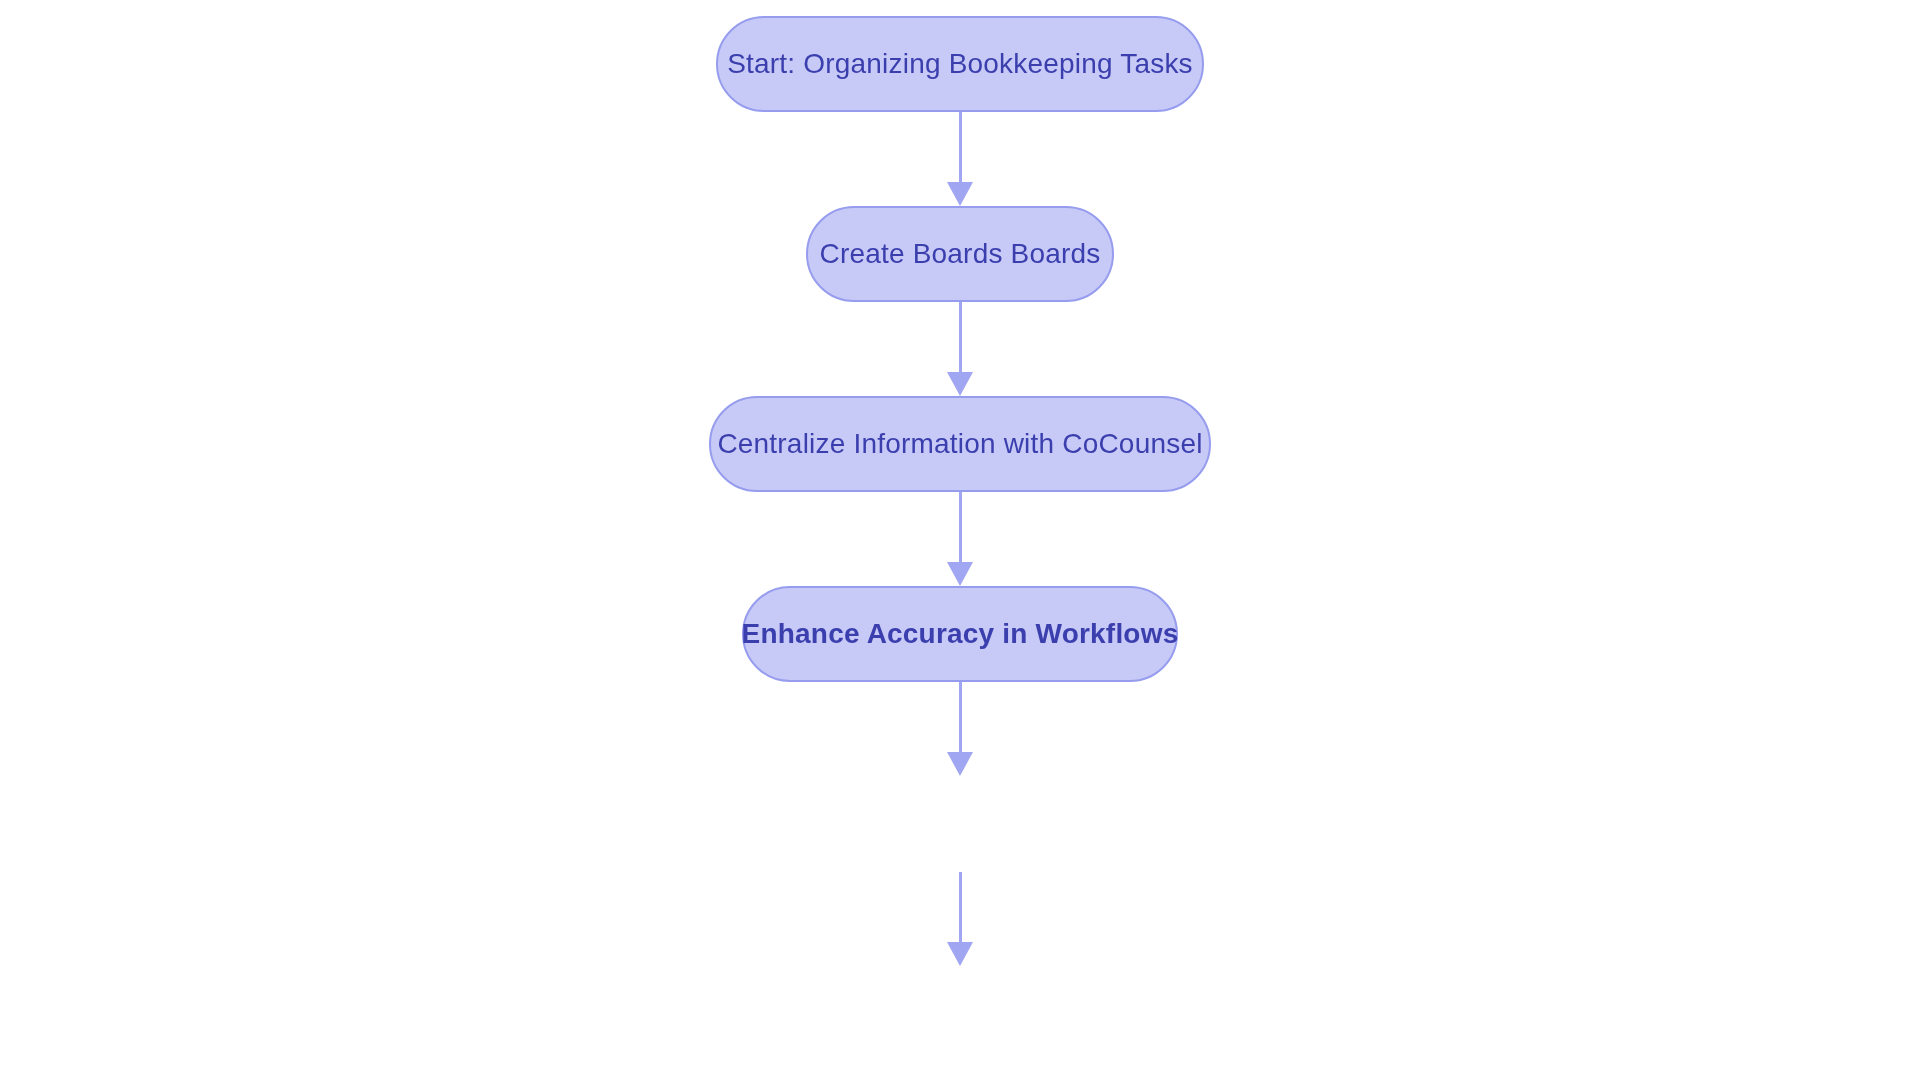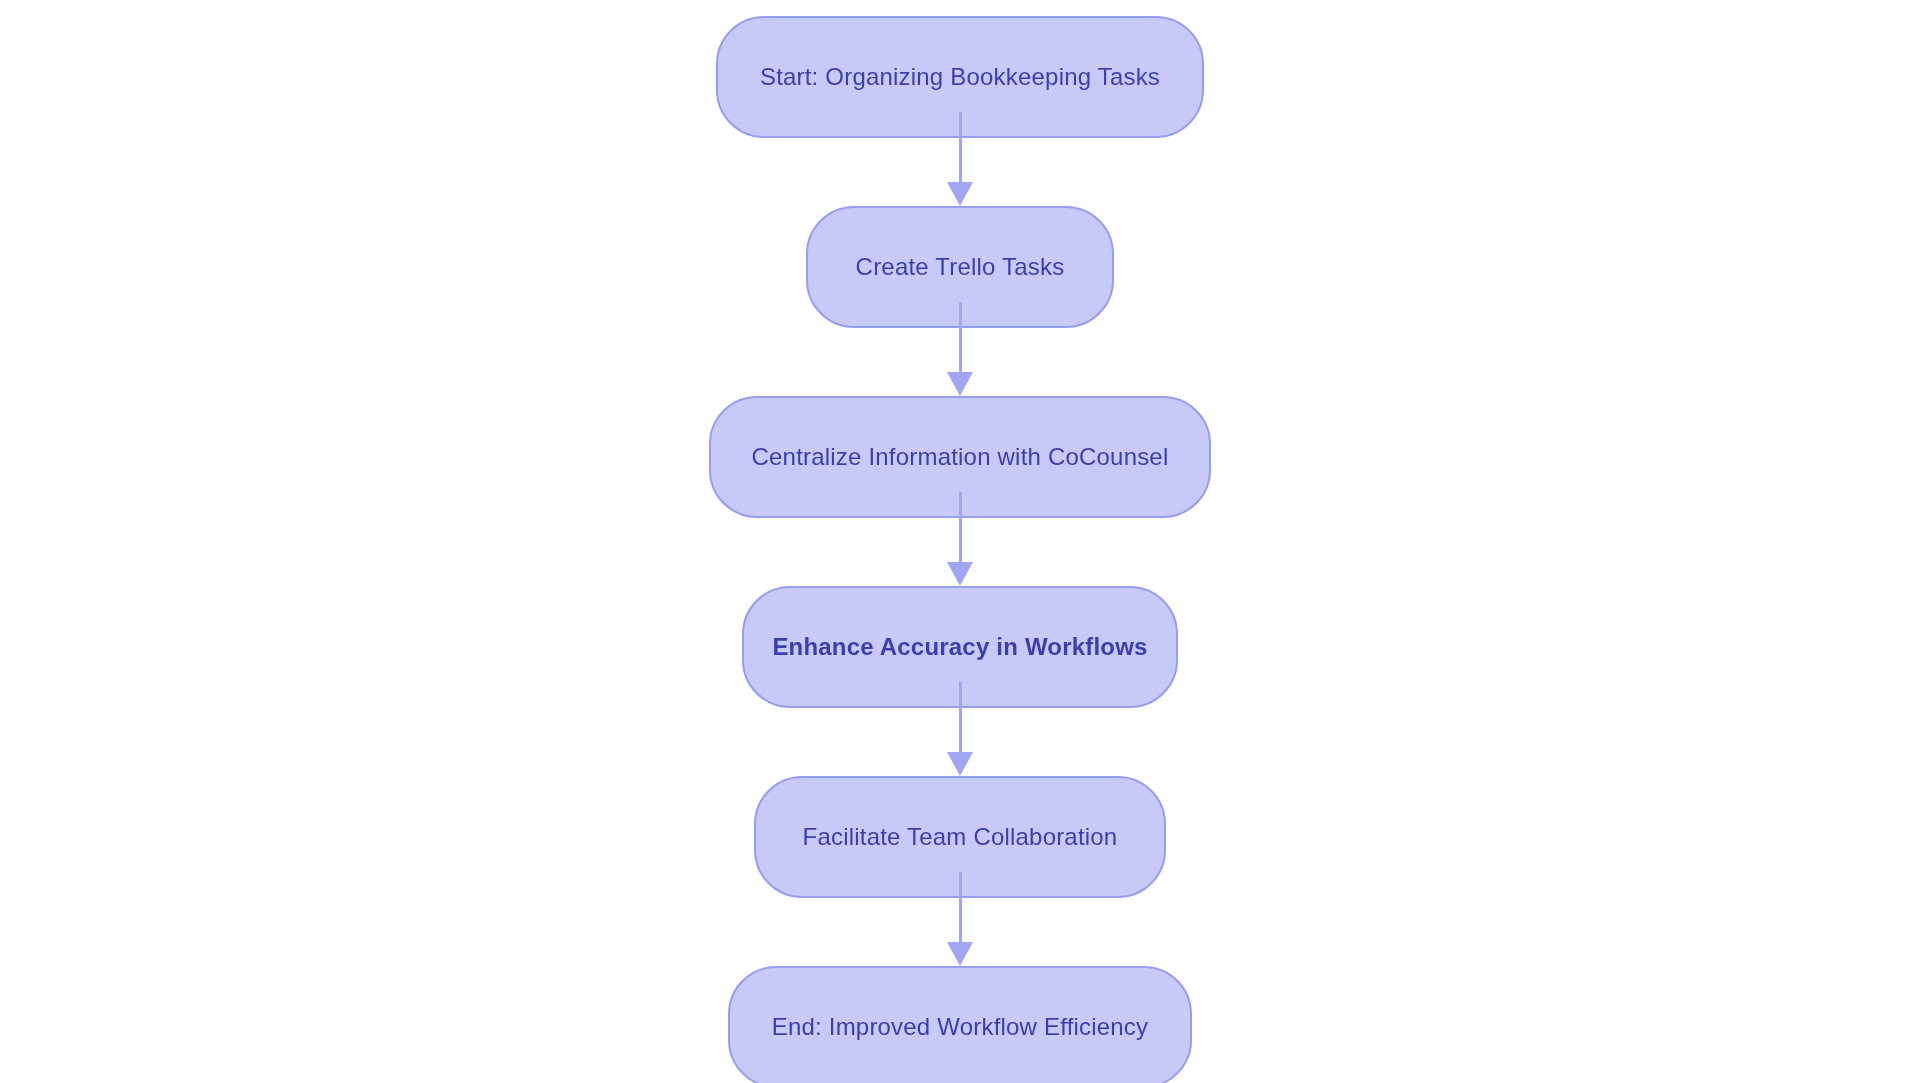--- a/index.html
+++ b/index.html
@@ -20,30 +20,30 @@
   .canvas {
     position: relative;
     width: 1920px;
     height: 1083px;
     background: var(--bg);
   }
   .node {
     position: absolute;
     left: 50%;
     transform: translateX(-50%);
-    height: 122px;
+    height: 96px;
     border-radius: 48px;
     background: var(--node-fill);
     border: 2px solid var(--node-border);
     color: var(--node-text);
     display: flex;
     align-items: center;
     justify-content: center;
     text-align: center;
-    font-size: 24px;
+    font-size: 28px;
     font-weight: 500;
     letter-spacing: 0.2px;
     white-space: nowrap;
   }
   .node-0 { top: 16px;  width: 488px; }
   .node-1 { top: 206px; width: 308px; }
   .node-2 { top: 396px; width: 502px; align-items: center; }
   .node-3 { top: 586px; width: 436px; font-weight: bold; }
   .node-4 { top: 776px; width: 412px; }
   .node-5 { top: 966px; width: 464px; }
@@ -85,21 +85,21 @@
   <div class="node node-0">
     <span>Start: Organizing Bookkeeping Tasks</span>
   </div>
 
   <div class="connector connector-0">
     <div class="line"></div>
     <div class="head"></div>
   </div>
 
   <div class="node node-1">
-    <span>Create Trello Tasks</span>
+    <span>Create Boards Boards</span>
   </div>
 
   <div class="connector connector-1">
     <div class="line"></div>
     <div class="head"></div>
   </div>
 
   <div class="node node-2">
     <span>Centralize Information with CoCounsel</span>
   </div>
@@ -111,26 +111,20 @@
 
   <div class="node node-3">
     <span>Enhance Accuracy in Workflows</span>
   </div>
 
   <div class="connector connector-3">
     <div class="line"></div>
     <div class="head"></div>
   </div>
 
-  <div class="node node-4">
-    <span>Facilitate Team Collaboration</span>
-  </div>
 
   <div class="connector connector-4">
     <div class="line"></div>
     <div class="head"></div>
   </div>
 
-  <div class="node node-5">
-    <span>End: Improved Workflow Efficiency</span>
-  </div>
 
 </div>
 
 </body></html>

